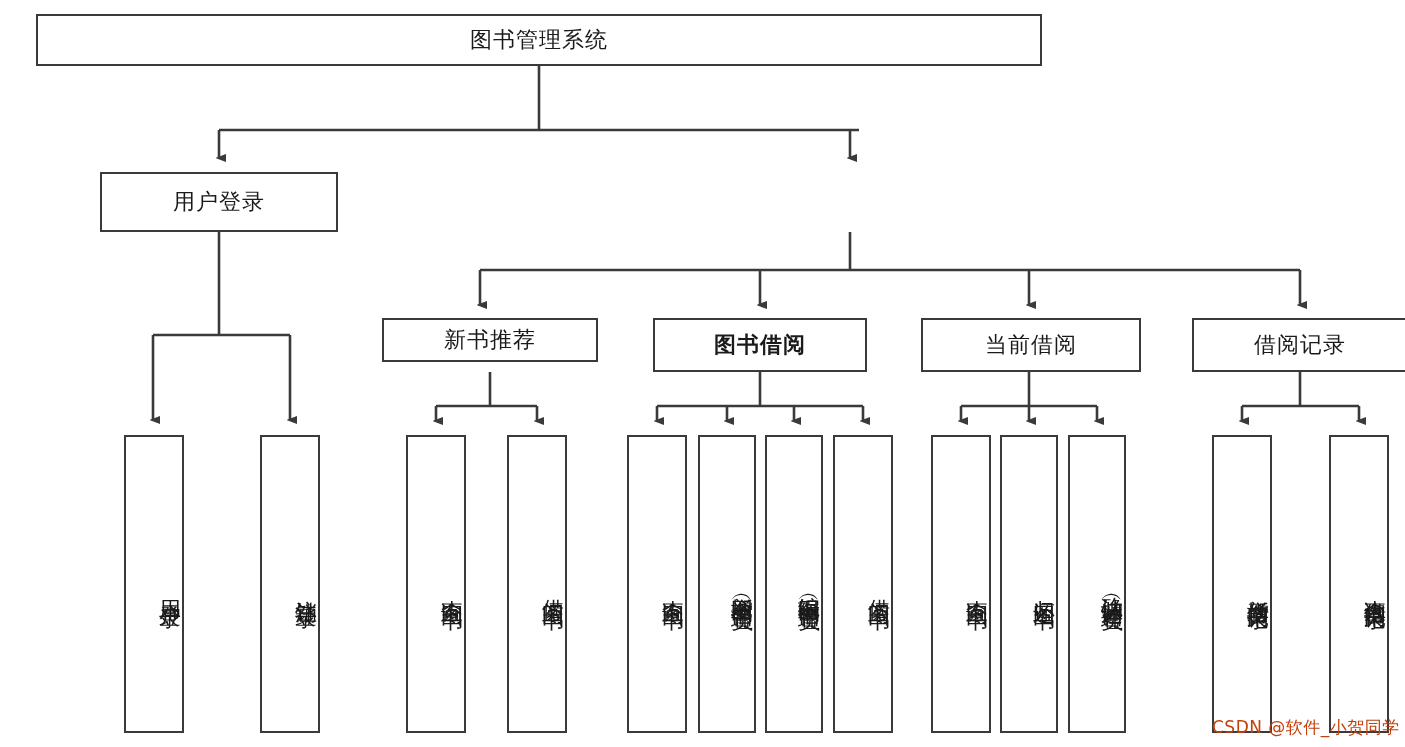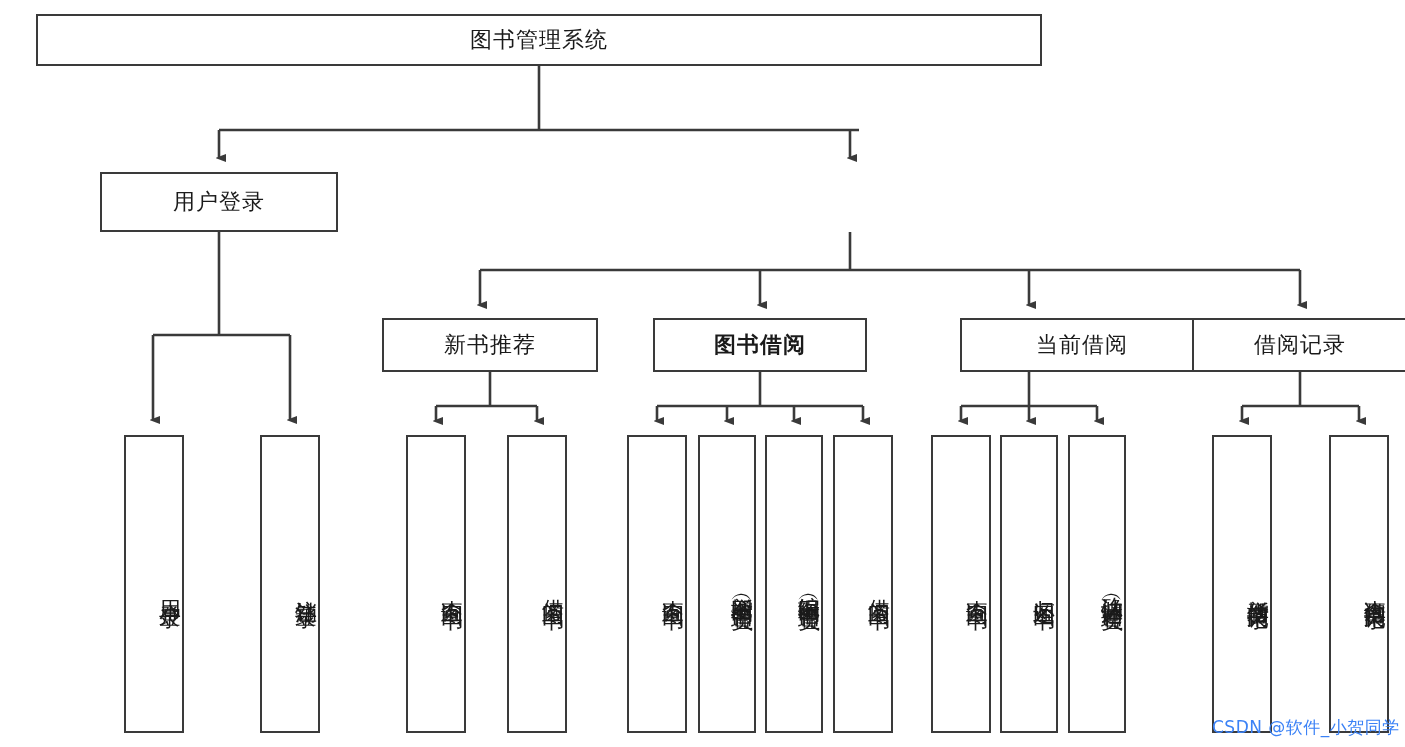--- a/index.html
+++ b/index.html
@@ -49,21 +49,21 @@
     padding-top: 8px;
     align-items: flex-start;
     justify-content: center;
     white-space: nowrap;
   }
   .node.vert.tall {
     letter-spacing: 2px;
   }
   .watermark {
     position: absolute;
-    color: #3b82f6;
+    color: #c2410c;
     font-size: 17px;
     letter-spacing: 0.5px;
     white-space: nowrap;
     user-select: none;
   }
 </style>
 </head>
 <body>
 
 <div id="canvas">
@@ -119,27 +119,27 @@
   </svg>
 
   <div class="node horiz" style="left:16px; top:14px; width:1006px; height:52px;">
     <span>图书管理系统</span>
   </div>
 
   <div class="node horiz" style="left:80px; top:172px; width:238px; height:60px;">
     <span>用户登录</span>
   </div>
 
-  <div class="node horiz" style="left:362px; top:318px; width:216px; height:54px;">
+  <div class="node horiz" style="left:362px; top:318px; width:216px; height:44px;">
     <span>新书推荐</span>
   </div>
   <div class="node horiz" style="left:633px; top:318px; width:214px; height:54px;font-weight:bold;">
     <span>图书借阅</span>
   </div>
-  <div class="node horiz" style="left:940px; top:318px; width:244px; height:54px;text-align:right;">
+  <div class="node horiz" style="left:901px; top:318px; width:220px; height:54px;text-align:right;">
     <span>当前借阅</span>
   </div>
   <div class="node horiz" style="left:1172px; top:318px; width:216px; height:54px;">
     <span>借阅记录</span>
   </div>
 
   <div class="node vert" style="left:104px; top:435px; width:60px; height:298px;">
     <span>用户登录</span>
   </div>
   <div class="node vert" style="left:240px; top:435px; width:60px; height:298px;">

